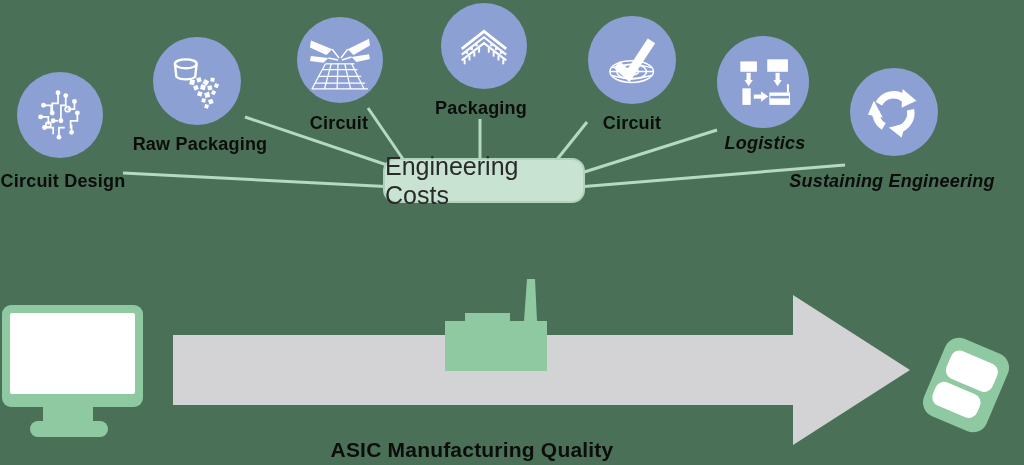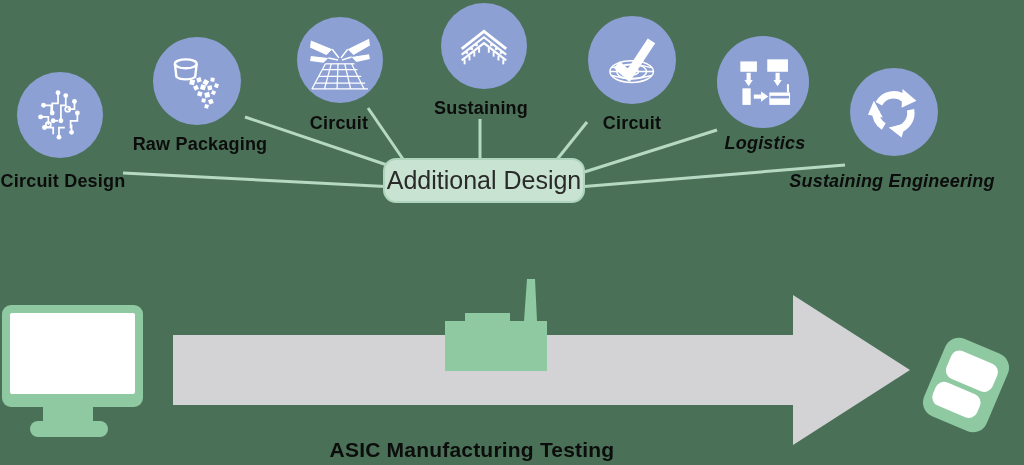--- a/index.html
+++ b/index.html
@@ -198,21 +198,21 @@
       <g class="icf">
         <rect x="13" y="37.5" width="2.6" height="2.6"></rect>
           <rect x="18" y="33.6" width="2.6" height="2.6"></rect>
         <rect x="23" y="29.7" width="2.6" height="2.6"></rect>
         <rect x="48.4" y="37.5" width="2.6" height="2.6"></rect>
           <rect x="43.4" y="33.6" width="2.6" height="2.6"></rect>
         <rect x="38.4" y="29.7" width="2.6" height="2.6"></rect>
       </g>
     </svg>
   </div>
-  <div class="node-label" style="left:371px;top:98px;">Sustaining</div>
+  <div class="node-label" style="left:371px;top:98px;">Packaging</div>
 
   <div class="circle" style="left:588px;top:16px;width:88px;height:88px;">
     <svg viewBox="0 0 64 64">
       <g class="ic" stroke-width="1.5">
         <ellipse cx="32" cy="44" rx="22" ry="11"></ellipse>
         <ellipse cx="32" cy="44" rx="15" ry="7.5"></ellipse>
         <ellipse cx="32" cy="44" rx="7" ry="3.5"></ellipse>
         <path d="M10,44 H54"></path>
         <path d="M12,40 Q32,34 52,40"></path>
         <path d="M12,48 Q32,54 52,48"></path>
@@ -253,28 +253,28 @@
       </g>
       <g class="icf">
         <polygon points="41,9 55,21 40,28"></polygon>
         <polygon points="44,44 40,58 27,48"></polygon>
         <polygon points="6,35 21,38 12,21"></polygon>
       </g>
     </svg>
   </div>
   <div class="node-label" style="left:782px;top:171px;font-style:italic;">Sustaining Engineering</div>
 
-  <div class="hub">Additional Design</div>
+  <div class="hub">Engineering Costs</div>
 
   <div class="monitor-frame">
     <div class="monitor-screen"></div>
   </div>
   <div class="monitor-neck"></div>
   <div class="monitor-base"></div>
 
   <div class="chip">
     <div class="chip-block-1"></div>
     <div class="chip-block-2"></div>
   </div>
 
-  <div class="process-title">ASIC Manufacturing Testing</div>
+  <div class="process-title">ASIC Manufacturing Quality</div>
 
 </div>
 
 </body></html>

